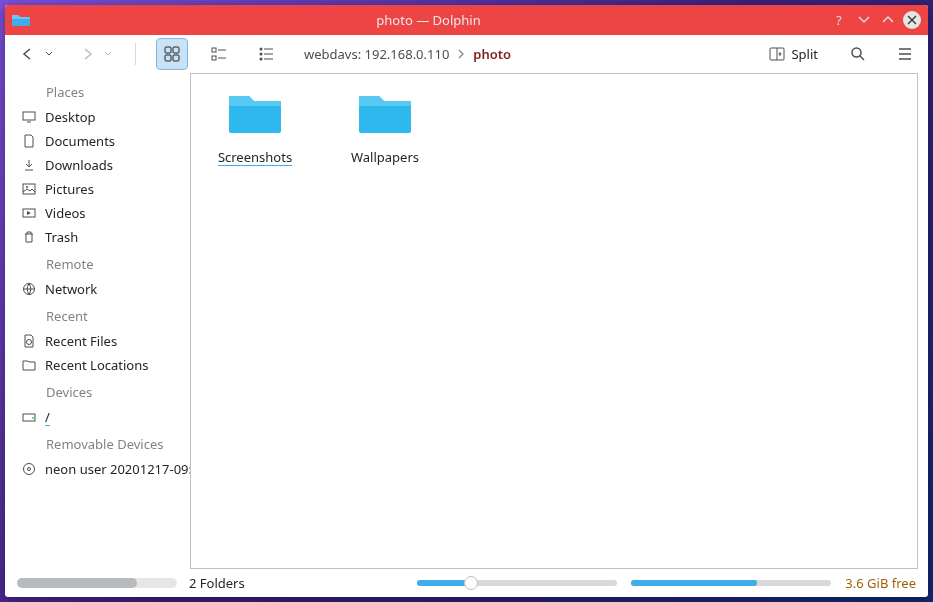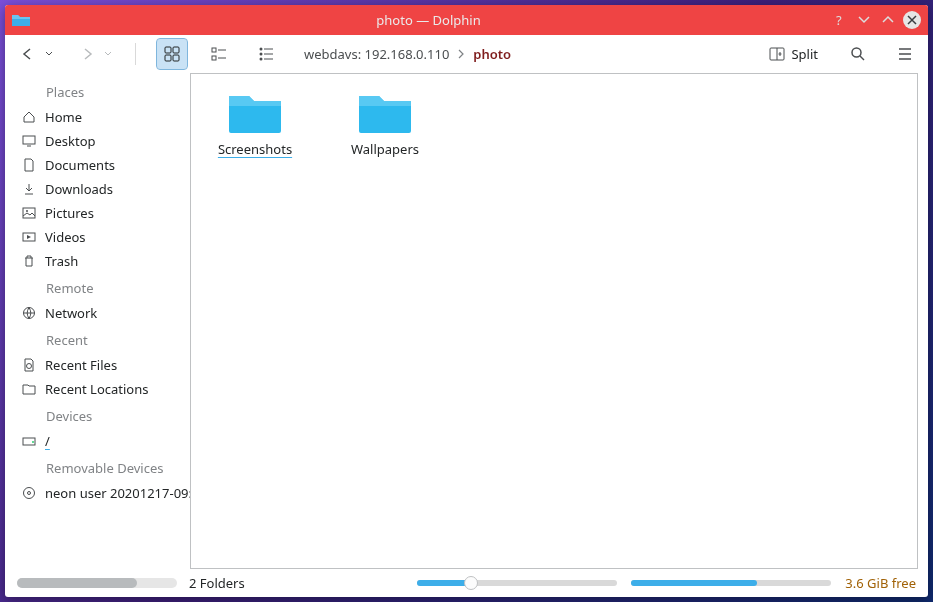--- a/index.html
+++ b/index.html
@@ -32,21 +32,21 @@
 
 .body { flex: 1; display: flex; min-height: 0; }
 .sidebar { width: 185px; flex: 0 0 185px; padding: 4px 0; overflow: hidden; }
 .section-head { color: #808386; padding: 6px 12px 4px 12px; font-size: 13px; margin-left: 29px; }
 .side-item { display: flex; align-items: center; gap: 8px; padding: 3px 12px 3px 16px; cursor: pointer; white-space: nowrap; overflow: hidden; }
 .side-item.selected .lbl { color:#232627; text-decoration: underline; text-decoration-color:#3daee9; text-underline-offset:3px; }
 .side-item .ic { width: 16px; height: 16px; flex: 0 0 16px; display: flex; align-items: center; justify-content: center; }
 
 .content { flex: 1; display: flex; flex-direction: column; padding-right: 10px; }
 .file-area { flex: 1; border: 1px solid #bfc1c3; background: #fff; padding: 12px 14px; display: flex; align-content: flex-start; flex-wrap: wrap; gap: 30px; }
-.fitem { width: 100px; display: flex; flex-direction: column; align-items: center; gap: 4px; cursor: pointer; }
+.fitem { width: 100px; display: flex; flex-direction: column; align-items: center; gap: 12px; cursor: pointer; }
 .fitem .icon { width: 60px; height: 50px; }
 .fitem .name { font-size: 13px; }
 .fitem.selected .name { text-decoration: underline; text-decoration-color:#3daee9; text-underline-offset:3px; }
 
 
 .statusbar { height: 28px; display: flex; align-items: center; padding: 0 12px; gap: 14px; }
 .status-left { flex: 1; display:flex; align-items:center; gap:12px; }
 .hscroll { width: 160px; height: 10px; background: #e6e6e6; border-radius: 5px; position: relative; }
 .hscroll .thumb { position: absolute; left: 0; width: 120px; height: 10px; background: #b8bbbd; border-radius: 5px; }
 .zoom { width: 200px; height: 6px; background: #d9d9d9; border-radius: 3px; position: relative; }
@@ -178,28 +178,20 @@
         </svg>
       </span>
   </div>
 
   <div class="body">
     <div class="sidebar">
       <div class="section-head">Places</div>
       <div class="side-item">
           <span class="ic">
             <svg width="14" height="14">
-              <path d="M2 7 L7 2 L12 7 V12 H2 Z" fill="none" stroke="#4b4e50"></path>
-            </svg>
-          </span>
-          <span class="lbl">Home</span>
-        </div>
-      <div class="side-item">
-          <span class="ic">
-            <svg width="14" height="14">
               <rect x="1" y="2" width="12" height="8" fill="none" stroke="#4b4e50"></rect>
               <path d="M5 12 h4" stroke="#4b4e50"></path>
             </svg>
           </span>
           <span class="lbl">Desktop</span>
         </div>
       <div class="side-item">
           <span class="ic">
             <svg width="14" height="14">
               <path d="M3 1 h6 l2 2 v10 h-8 z" fill="none" stroke="#4b4e50"></path>

